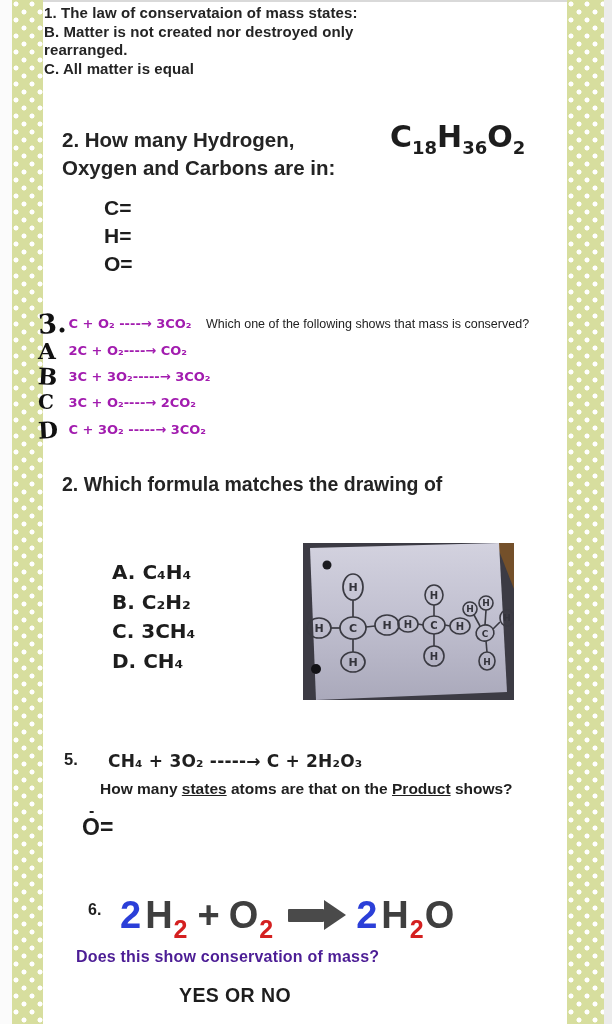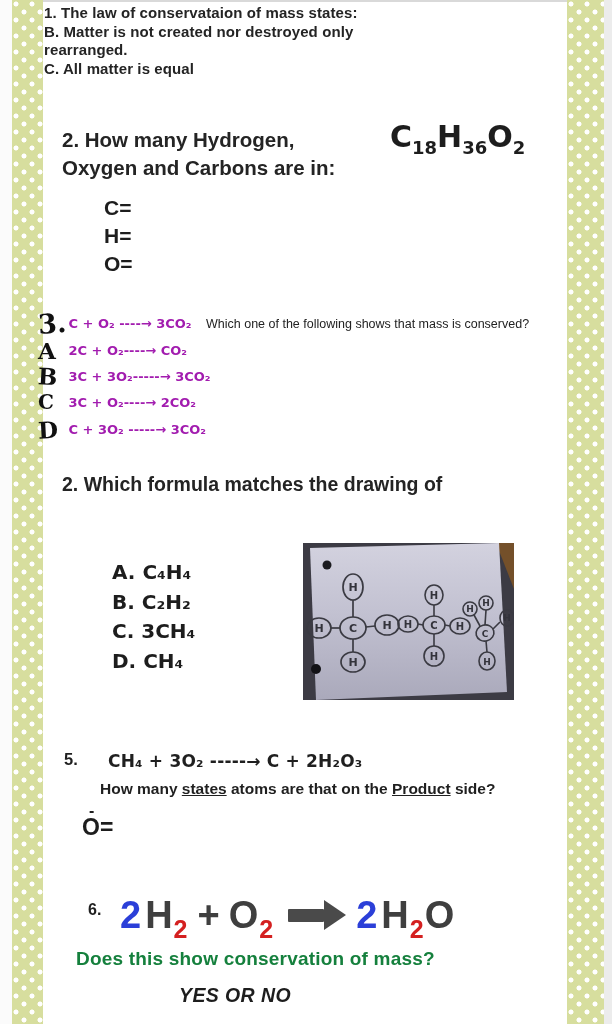--- a/index.html
+++ b/index.html
@@ -57,22 +57,22 @@
   
   .q6-num{left:88px;top:901px;font-size:16px;font-weight:bold;color:#1f1f1f;}
   .q6-eq{left:120px;top:888px;height:54px;display:flex;align-items:center;}
   .q6-eq .big{font-size:38px;font-weight:bold;line-height:1;}
   .q6-eq .sub{font-size:25px;font-weight:bold;line-height:1;position:relative;top:14px;margin:0 1px;}
   .q6-eq .gap-s{margin-left:4px;}
   .q6-eq .gap-m{margin-left:9px;}
   .big-arrow{display:flex;align-items:center;margin:0 10px 0 14px;}
   .big-arrow .shaft{width:36px;height:13px;background:#4a4a4a;border-radius:1px;}
   .big-arrow .head{width:0;height:0;border-left:22px solid #4a4a4a;border-top:15px solid transparent;border-bottom:15px solid transparent;}
-  .q6-question{left:76px;top:948px;font-size:19px;font-weight:bold;letter-spacing:.2px;color:#15803d;}
-  .q6-answer{left:179px;top:984px;font-size:19.5px;font-weight:bold;letter-spacing:.4px;color:#1d1d1d;font-style:italic;}
+  .q6-question{left:76px;top:948px;font-size:16px;font-weight:bold;letter-spacing:.2px;color:#4c1d95;}
+  .q6-answer{left:179px;top:984px;font-size:19.5px;font-weight:bold;letter-spacing:.4px;color:#1d1d1d;}
 
   svg text{font-family:"DejaVu Sans",sans-serif;}
 </style>
 </head>
 <body>
 
 <div class="top-edge"></div>
 <div class="left-edge"></div>
 <div class="right-edge"></div>
 <div class="dot-strip strip-left"></div>
@@ -197,21 +197,21 @@
       <text x="183" y="63">H</text>
       <text x="204" y="78">H</text>
       <text x="184" y="122">H</text>
       <text x="182" y="94">C</text>
     </g>
   </svg>
 </div>
 
 <div class="abs q5-num">5.</div>
 <div class="abs q5-eq">CH₄ + 3O₂ -----→ C + 2H₂O₃</div>
-<div class="abs q5-question"><span>How many </span><span class="uw">states</span><span> atoms are that on the </span><span class="uw">Product</span><span> side?</span></div>
+<div class="abs q5-question"><span>How many </span><span class="uw">states</span><span> atoms are that on the </span><span class="uw">Product</span><span> shows?</span></div>
 <div class="abs q5-dash">-</div>
 <div class="abs q5-o">O=</div>
 
 <div class="abs q6-num">6.</div>
 <div class="abs q6-eq">
   <span class="big" style="color:#2b3fd8;">2</span>
   <span class="big gap-s" style="color:#3f3f3f;">H</span>
   <span class="sub" style="color:#d42020;">2</span>
   <span class="big gap-m" style="color:#3f3f3f;">+</span>
   <span class="big gap-m" style="color:#3f3f3f;">O</span>

